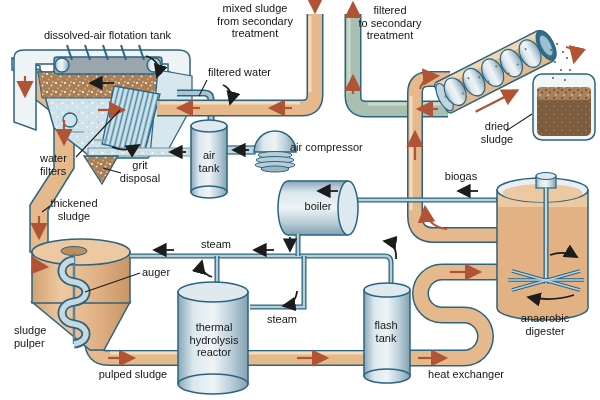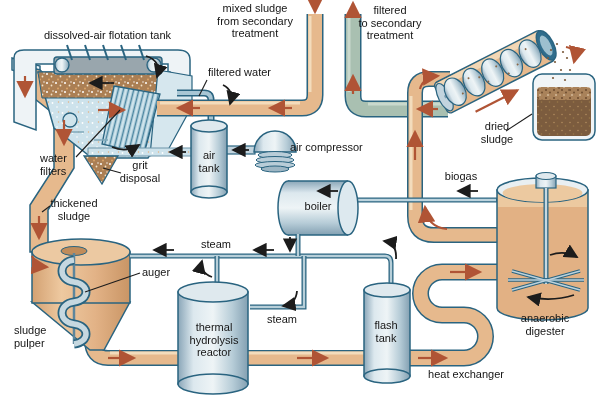--- a/index.html
+++ b/index.html
@@ -346,14 +346,15 @@
 <div class="lbl c" style="left:253px;top:313px;width:58px">steam</div>
 <div class="lbl c" style="left:499px;top:312px;width:92px">anaerobic
 digester</div>
 <div class="lbl" style="left:14px;top:324px">sludge
 pulper</div>
 <div class="lbl c" style="left:168px;top:321px;width:92px">thermal
 hydrolysis
 reactor</div>
 <div class="lbl c" style="left:357px;top:319px;width:58px">flash
 tank</div>
+<div class="lbl c" style="left:83px;top:368px;width:100px">pulped sludge</div>
 <div class="lbl c" style="left:404px;top:368px;width:124px">heat exchanger</div>
 </div>
 
 </body></html>

